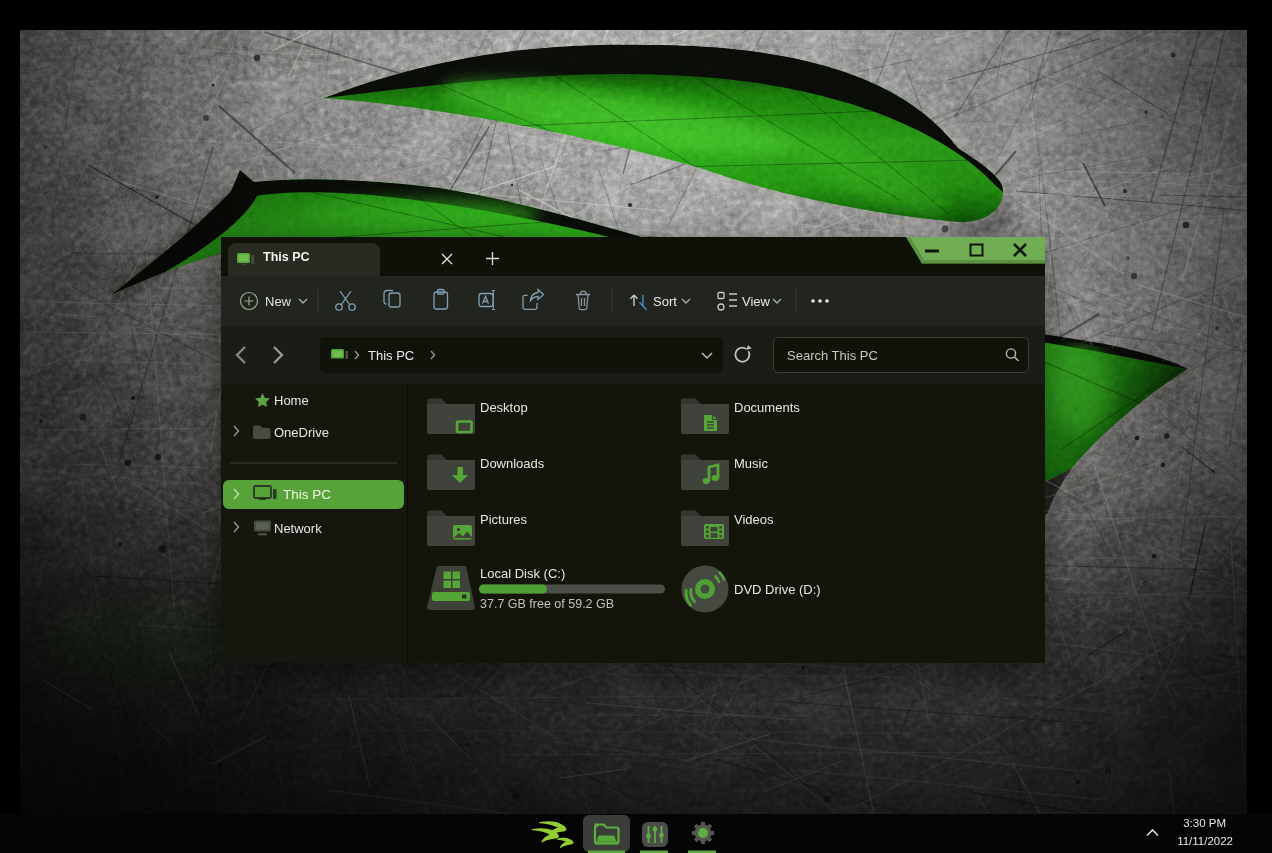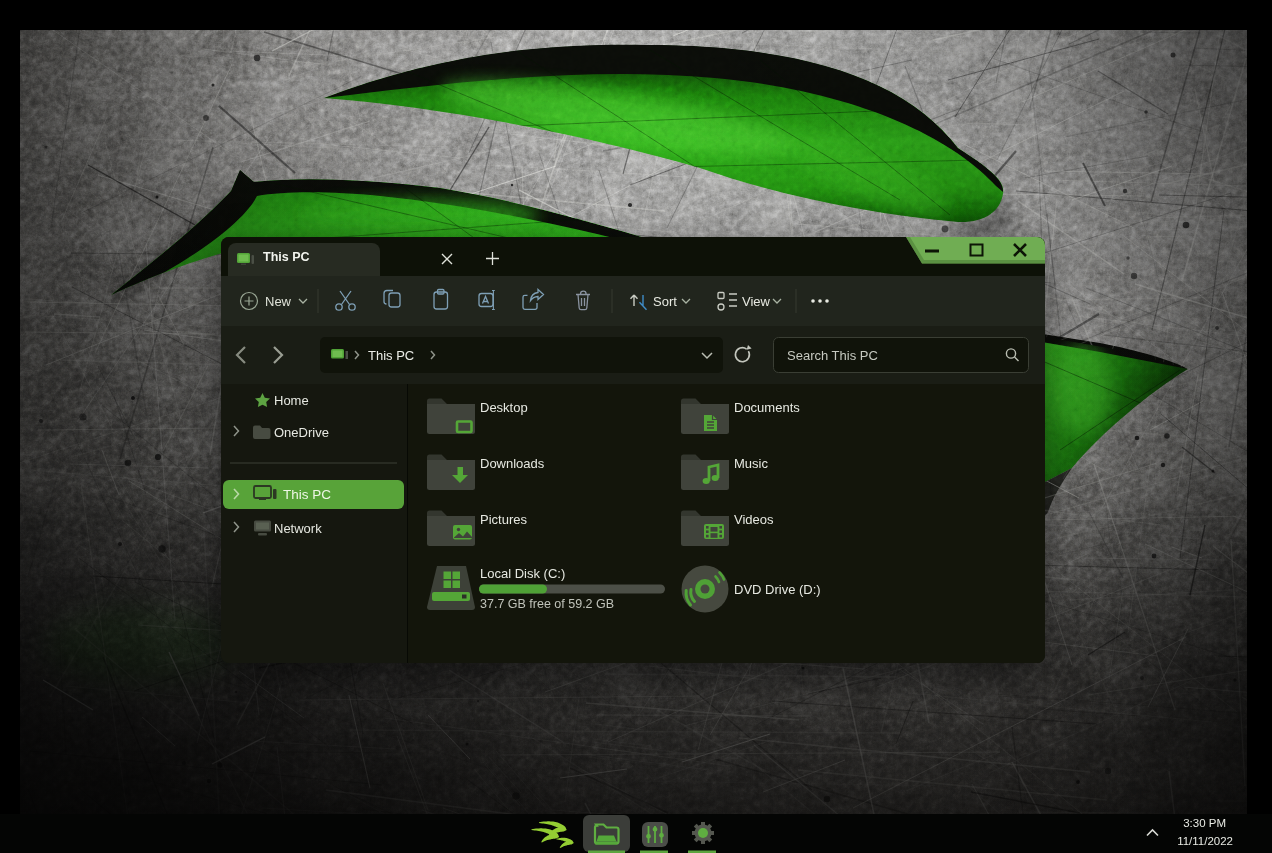--- a/index.html
+++ b/index.html
@@ -840,21 +840,21 @@
 <rect x="0" y="0" width="1272" height="853" fill="url(#blcorner)"></rect>
 <rect x="0" y="0" width="1272" height="853" fill="url(#trcorner)"></rect>
 <rect x="0" y="0" width="1272" height="853" fill="url(#rightdark)"></rect>
 <rect x="636" y="0" width="636" height="853" fill="url(#brcorner)"></rect>
 </g>
 <rect x="0" y="0" width="1272" height="30" fill="#000"></rect>
 <rect x="0" y="0" width="20" height="853" fill="#000"></rect>
 <rect x="1247" y="0" width="25" height="853" fill="#000"></rect>
 </svg>
 
-<div class="abs" style="left:221px;top:237px;width:824px;height:426px;border-radius:8px;background:#14170f;overflow:hidden;box-shadow:0 14px 40px rgba(0,0,0,0.55)">
+<div class="abs" style="left:221px;top:237px;width:824px;height:426px;border-radius:0;background:#14170f;overflow:hidden;box-shadow:0 14px 40px rgba(0,0,0,0.55)">
 
   <div class="abs" style="left:0;top:0;width:824px;height:39px;background:#0d1107"></div>
   <svg class="abs" style="left:0;top:0" width="824" height="39">
     <path d="M685,0 L824,0 L824,26.5 L701,26.5 Z" fill="#70ad53"></path>
     <path d="M685,0 L701,26.5 L824,26.5 L824,23 L703,23 L689,0 Z" fill="#4c7f37" opacity="0.6"></path>
 
     <rect x="704" y="12.5" width="14" height="3" fill="#0c1506"></rect>
     <rect x="749.5" y="7.5" width="12" height="11" fill="none" stroke="#0c1506" stroke-width="2"></rect>
     <path d="M793,7 L805,19 M805,7 L793,19" stroke="#0c1506" stroke-width="2.6"></path>
   </svg>

